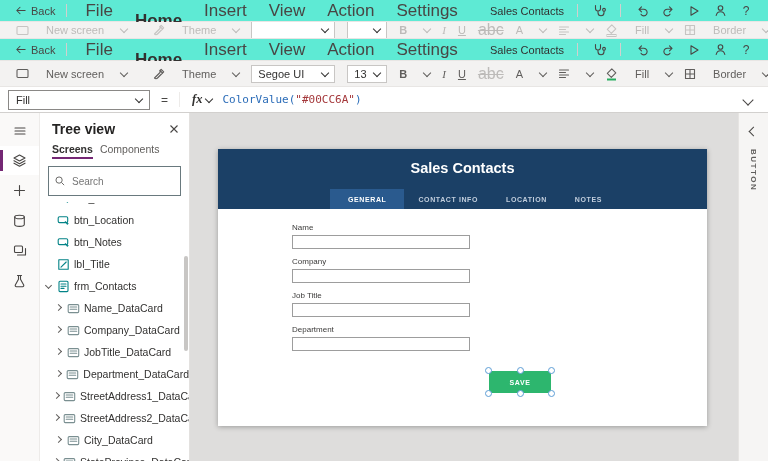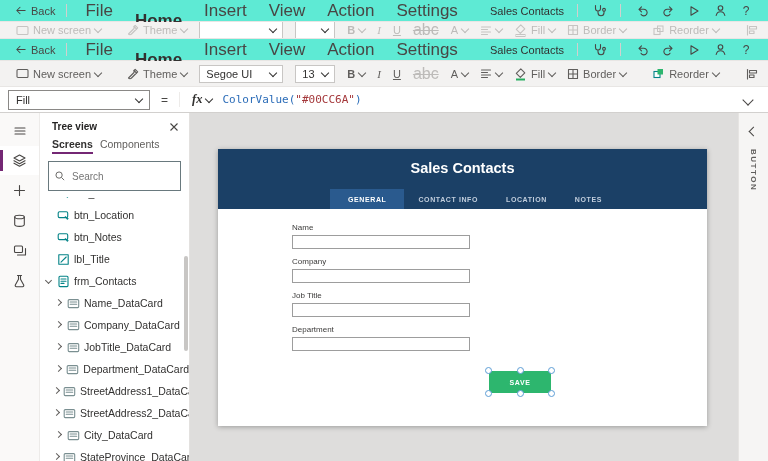--- a/index.html
+++ b/index.html
@@ -18,21 +18,21 @@
   .menu-right{margin-left:auto;display:flex;align-items:center;gap:2px;}
   .app-title{font-size:11px;color:#323130;margin:0 4px;}
   .icon-btn{width:24px;height:18px;display:flex;align-items:center;justify-content:center;color:#484644;}
   .icon-btn.help{font-size:12px;}
 
   
   .toolbar-row{background:#f3f2f1;display:flex;align-items:center;padding:0 10px;
                box-sizing:border-box;border-bottom:1px solid #e8e6e4;white-space:nowrap;}
   .tb-clipped{height:17px;min-height:17px;overflow:hidden;}
   .tb-full{height:26px;min-height:26px;}
-  .tb-item{display:flex;align-items:center;gap:4px;padding:0 6px;color:#605e5c;font-size:11px;}
+  .tb-item{display:flex;align-items:center;gap:17px;padding:0 6px;color:#605e5c;font-size:11px;}
   .tb-item .lbl{color:inherit;}
   .tb-item.disabled, .tb-item.muted{color:#bdbbb9;}
   .tb-item.disabled svg *{stroke:#c6c4c2;fill:none;}
   .selbox{background:#fff;border:1px solid #c8c6c4;height:18px;display:flex;align-items:center;
           justify-content:space-between;padding:0 6px;box-sizing:border-box;color:#323130;}
   .font-box{width:84px;} .size-box{width:40px;}
   .bld{font-weight:bold;} .itl{font-style:italic;font-family:"Liberation Serif",serif;}
   .und{text-decoration:underline;} .stk{text-decoration:line-through;font-size:16px;}
   .chev{width:5px;height:5px;border-right:1.2px solid currentColor;border-bottom:1.2px solid currentColor;
         display:inline-block;transform:rotate(45deg);margin-top:-2px;}
@@ -60,21 +60,21 @@
   .rail{width:40px;background:#faf9f8;border-right:1px solid #edebe9;display:flex;
         flex-direction:column;align-items:center;padding-top:3px;box-sizing:border-box;}
   .rail-btn{width:39px;height:29px;display:flex;align-items:center;justify-content:center;
             color:#484644;position:relative;margin-bottom:1px;}
   .rail-btn.selected{background:#fff;}
   .rail-btn.selected::before{content:'';position:absolute;left:0;top:4px;bottom:4px;width:3px;background:#742774;}
 
   .tree-panel{width:150px;min-width:150px;background:#fff;border-right:1px solid #e3e1df;
               display:flex;flex-direction:column;position:relative;box-sizing:border-box;}
   .tp-header{display:flex;justify-content:space-between;align-items:center;padding:8px 10px 3px 12px;}
-  .tp-title{font-weight:bold;font-size:10px;color:#252423;}
+  .tp-title{font-weight:bold;font-size:14px;color:#252423;}
   .tp-close{color:#484644;display:flex;}
   .tp-tabs{display:flex;gap:7px;padding:3px 12px 0;}
   .tp-tab{font-size:10.5px;color:#605e5c;padding-bottom:4px;}
   .tp-tab.active{color:#323130;font-weight:bold;box-shadow:inset 0 -2px 0 #742774;}
   .tp-search{margin:7px 8px 0;height:30px;border:1px solid #69797e;background:#fff;display:flex;
              align-items:center;gap:4px;padding:0 5px;box-sizing:border-box;color:#605e5c;}
   .tp-search input{border:none;outline:none;font-size:10px;width:100%;background:transparent;color:#323130;
                    font-family:"Liberation Sans",sans-serif;}
   .tree-list{flex:1;overflow:hidden;margin-top:6px;}
   .tree-row{height:22px;display:flex;align-items:center;font-size:10.5px;color:#323130;padding-left:4px;gap:4px;}

